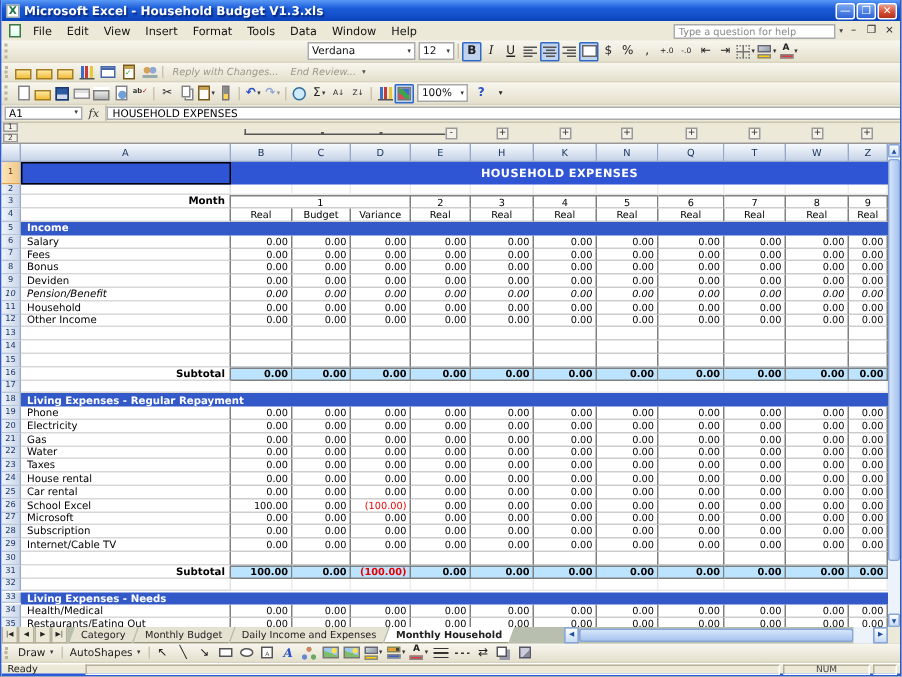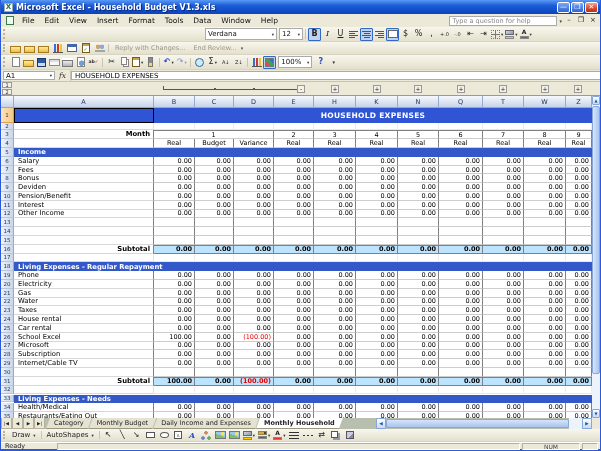--- a/index.html
+++ b/index.html
@@ -38,21 +38,21 @@
   .tb-char{font-size:8px;line-height:1;color:#222;}
   .tb-char.tiny{font-size:5px;}
   .tb-char.blue{color:#2A50C8;font-weight:bold;}
   .tb-char.b{font-weight:bold;font-size:8px;}
   .tb-char.i{font-style:italic;font-family:"DejaVu Serif",serif;}
   .tb-char.u{text-decoration:underline;}
   .dd{font-size:4.5px;color:#333;margin-left:1px;}
   .combo{height:12px;background:#fff;border:1px solid #aaa;display:flex;align-items:center;
     font-size:7px;padding:0 2px;gap:2px;color:#111;}
   .combo .dd{margin-left:auto;}
-  .gray-label{font-size:6.5px;color:#9a9784;margin:0 4px;white-space:nowrap;}
+  .gray-label{font-size:6.5px;color:#9a9784;margin:0 4px;white-space:nowrap;font-style:italic;}
   
   .sh{display:block;}
   .sh-page{width:8px;height:10px;background:#fff;border:1px solid #848484;}
   .sh-folder{width:11px;height:7px;background:linear-gradient(#FFE9A2,#F0BE3C);border:1px solid #A67C1C;margin-top:2px;}
   .sh-disk{width:9px;height:9px;background:#2C5AA0;border:1px solid #1A3A6E;box-shadow:inset 0 -3px 0 #cfd8ea;}
   .sh-mail{width:11px;height:7px;background:#F8F8F8;border:1px solid #8a8a8a;box-shadow:inset 0 2px 0 #ddd;}
   .sh-print{width:11px;height:7px;background:linear-gradient(#ECECEC,#B4B4B4);border:1px solid #7a7a7a;margin-top:2px;box-shadow:0 -2px 0 #fff;}
   .sh-preview{width:8px;height:10px;border:1px solid #848484;background:radial-gradient(circle at 60% 65%,#6FA0D8 0 2.5px,transparent 3px),#fff;}
   .sh-spell{font-size:4.5px;font-weight:bold;color:#333;line-height:1;}
   .sh-spell b{color:#C00;}
@@ -538,38 +538,38 @@
           <span class="c " style="flex: 0 0 40px; width: 40px;">0.00</span>
           <span class="c " style="flex: 0 0 40px; width: 40px;">0.00</span>
           <span class="c " style="flex: 0 0 42px; width: 42px;">0.00</span>
           <span class="c " style="flex: 0 0 42px; width: 42px;">0.00</span>
           <span class="c " style="flex: 0 0 41px; width: 41px;">0.00</span>
           <span class="c " style="flex: 0 0 44px; width: 44px;">0.00</span>
           <span class="c " style="flex: 0 0 41px; width: 41px;">0.00</span>
           <span class="c " style="flex: 0 0 42px; width: 42px;">0.00</span>
           <span class="c " style="flex: 0 0 26px; width: 26px;">0.00</span>
         </div>
-        <div class="grow" style="height: 8.8px;">
+        <div class="grow" style="height: 8.8px; font-style: italic;">
           <span class="rh">10</span>
           <span class="acell">Pension/Benefit</span>
           <span class="c " style="flex: 0 0 41px; width: 41px;">0.00</span>
           <span class="c " style="flex: 0 0 39px; width: 39px;">0.00</span>
           <span class="c " style="flex: 0 0 40px; width: 40px;">0.00</span>
           <span class="c " style="flex: 0 0 40px; width: 40px;">0.00</span>
           <span class="c " style="flex: 0 0 42px; width: 42px;">0.00</span>
           <span class="c " style="flex: 0 0 42px; width: 42px;">0.00</span>
           <span class="c " style="flex: 0 0 41px; width: 41px;">0.00</span>
           <span class="c " style="flex: 0 0 44px; width: 44px;">0.00</span>
           <span class="c " style="flex: 0 0 41px; width: 41px;">0.00</span>
           <span class="c " style="flex: 0 0 42px; width: 42px;">0.00</span>
           <span class="c " style="flex: 0 0 26px; width: 26px;">0.00</span>
         </div>
         <div class="grow" style="height: 8.8px;">
           <span class="rh">11</span>
-          <span class="acell">Interest</span>
+          <span class="acell">Household</span>
           <span class="c " style="flex: 0 0 41px; width: 41px;">0.00</span>
           <span class="c " style="flex: 0 0 39px; width: 39px;">0.00</span>
           <span class="c " style="flex: 0 0 40px; width: 40px;">0.00</span>
           <span class="c " style="flex: 0 0 40px; width: 40px;">0.00</span>
           <span class="c " style="flex: 0 0 42px; width: 42px;">0.00</span>
           <span class="c " style="flex: 0 0 42px; width: 42px;">0.00</span>
           <span class="c " style="flex: 0 0 41px; width: 41px;">0.00</span>
           <span class="c " style="flex: 0 0 44px; width: 44px;">0.00</span>
           <span class="c " style="flex: 0 0 41px; width: 41px;">0.00</span>
           <span class="c " style="flex: 0 0 42px; width: 42px;">0.00</span>

